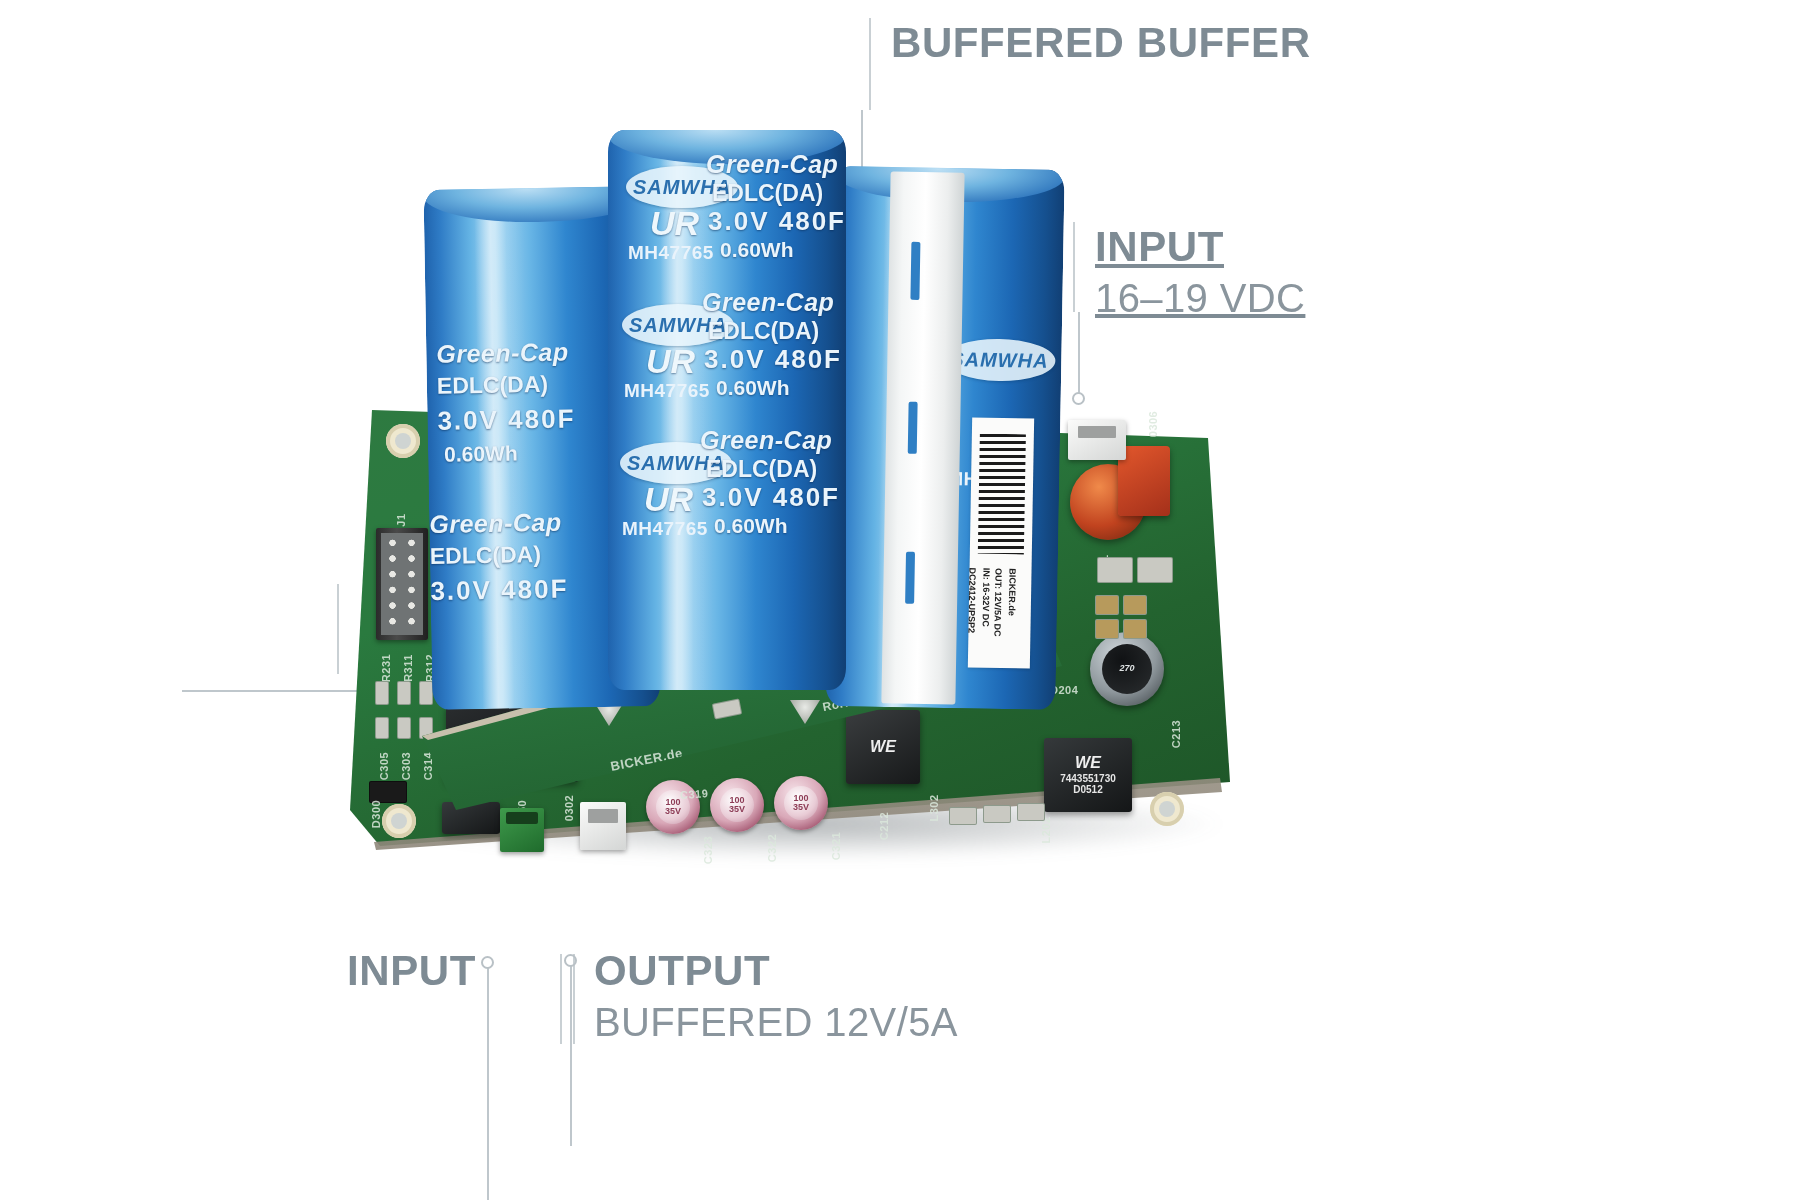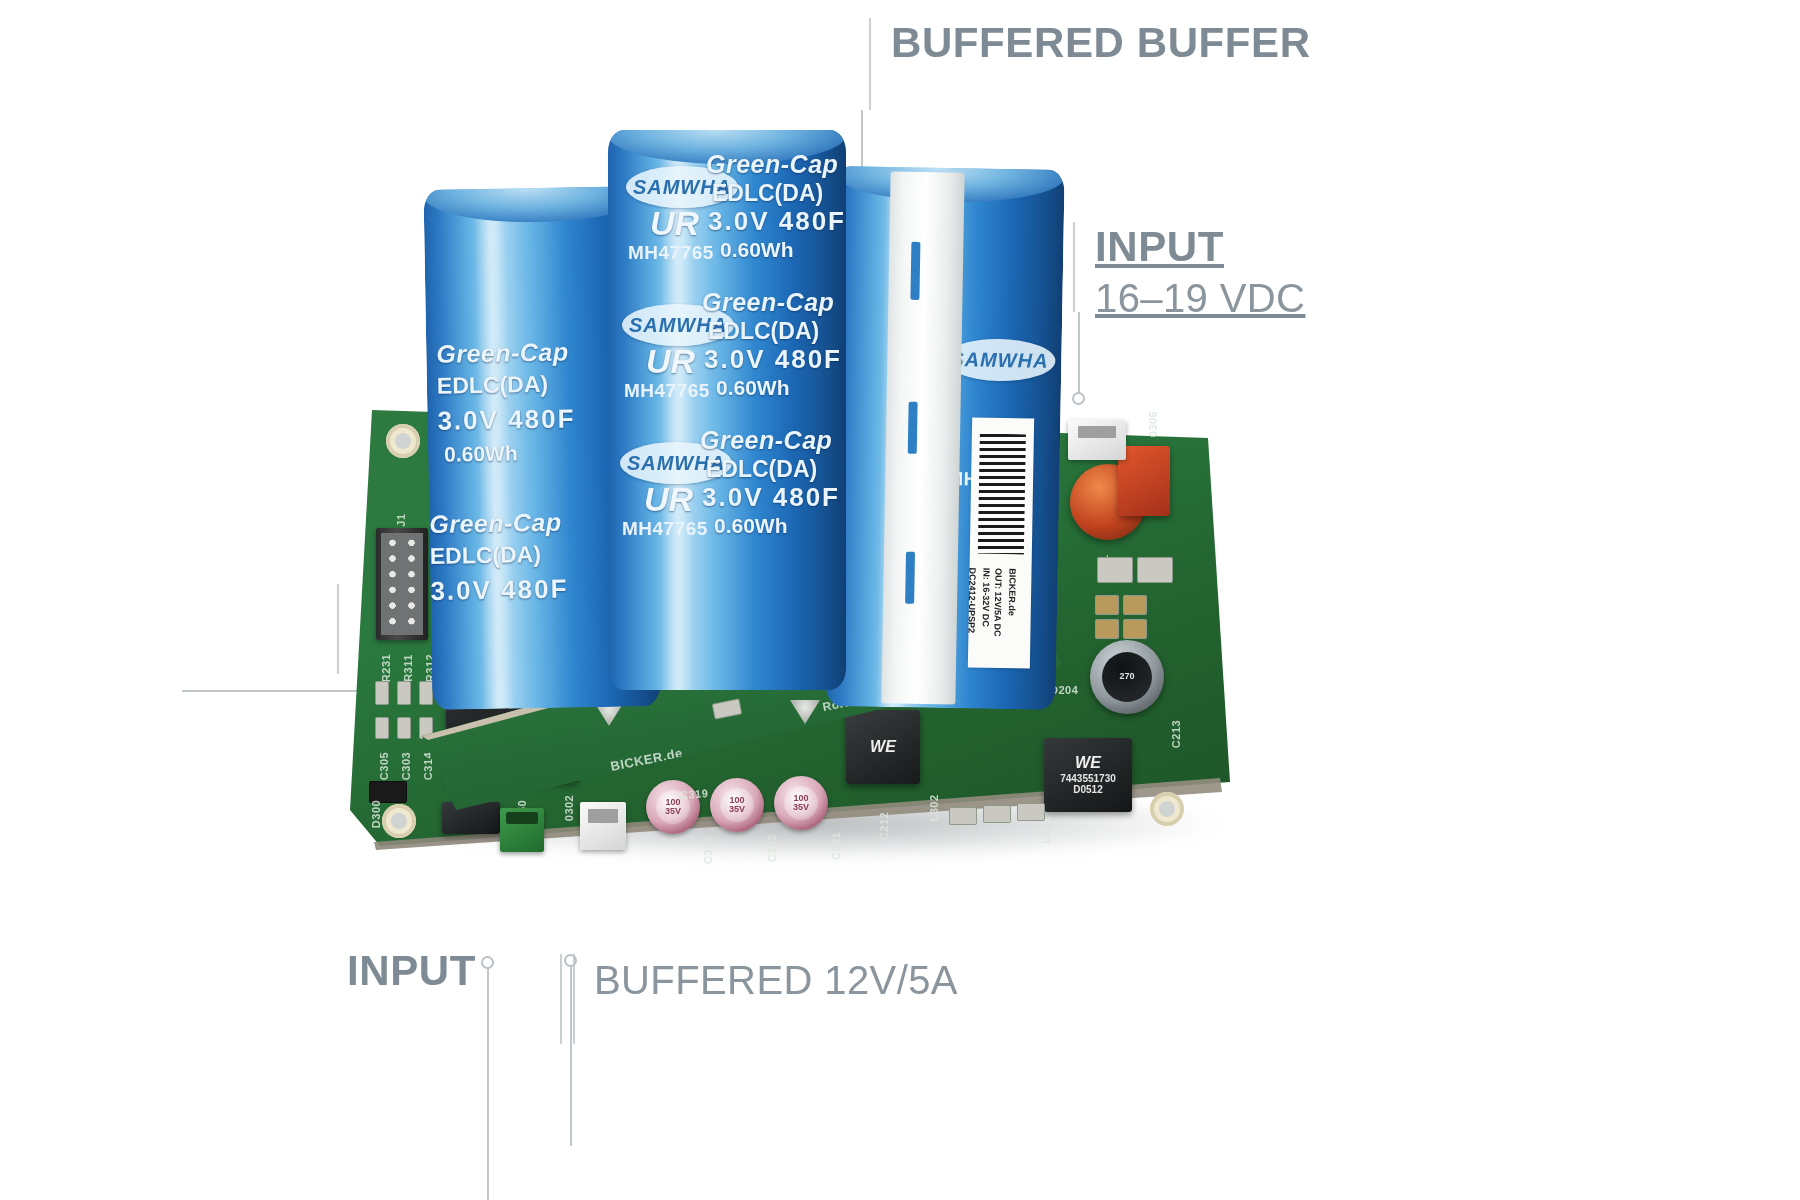--- a/index.html
+++ b/index.html
@@ -315,21 +315,21 @@
       </div>
       <div class="silk" style="left:570px;top:392px;transform:rotate(-90deg);">L302</div>
 
       <div class="blockpart" style="left:694px;top:328px;width:88px;height:74px;flex-direction:column;">
         <span class="we">WE</span>
         <span style="font-size:10px;">7443551730</span>
         <span style="font-size:10px;">D0512</span>
       </div>
       <div class="silk" style="left:682px;top:414px;transform:rotate(-90deg);">L202</div>
 
-      <div class="alucap" style="left:740px;top:230px;width:74px;height:74px;">
+      <div class="alucap" style="left:740px;top:222px;width:74px;height:74px;font-style:italic;">
         <b>
             <span>270</span>
           </b>
       </div>
       <div class="silk" style="left:812px;top:318px;transform:rotate(-90deg);">C213</div>
 
       <div class="toroid" style="left:720px;top:54px;width:76px;height:76px;">
           <i></i>
         </div>
       <div class="blockpart" style="left:768px;top:36px;width:52px;height:70px;border-radius:4px;
@@ -415,18 +415,19 @@
 
   <div class="callout right" style="left:230px;top:950px;width:246px;">
     <span class="ttl">INPUT</span>
   </div>
   <div class="rule v" style="left:560px;top:954px;height:90px;"></div>
   <div class="leader v" style="left:487px;top:968px;height:232px;"></div>
   <div class="dot" style="left:481px;top:956px;"></div>
 
   <div class="rule v" style="left:573px;top:954px;height:90px;"></div>
   <div class="callout" style="left:594px;top:950px;">
+    <span class="ttl">OUTPUT</span>
     <span class="sub">BUFFERED 12V/5A</span>
   </div>
   <div class="leader v" style="left:570px;top:966px;height:180px;"></div>
   <div class="dot" style="left:564px;top:954px;"></div>
 
 </div>
 
 </body></html>

